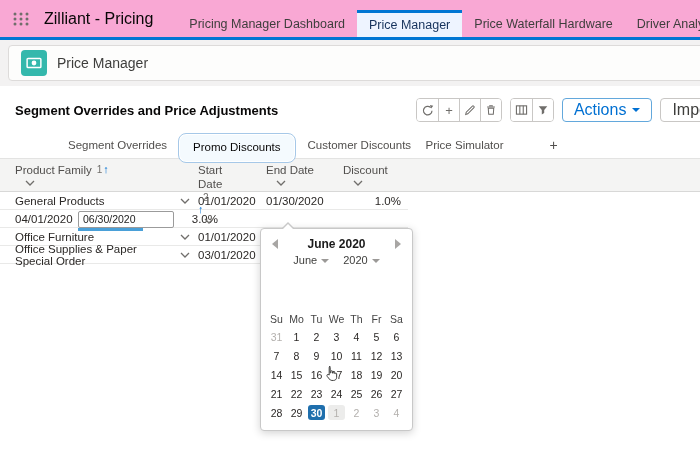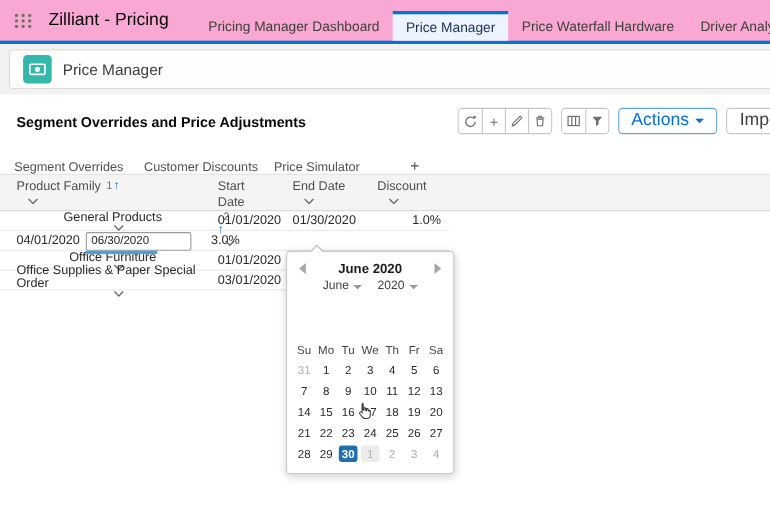--- a/index.html
+++ b/index.html
@@ -36,22 +36,22 @@
   .tb-btn:first-child { border-left:none; }
   .tb-btn .glyph { font-size:13px; line-height:1; }
   .btn { height:24px; display:flex; align-items:center; gap:6px; padding:0 11px; border-radius:4px;
          background:#fff; font-size:16px; cursor:pointer; white-space:nowrap; }
   .btn-actions { border:1px solid #63a8dc; color:#0070d2; }
   .btn-import  { border:1px solid #c9c7c5; color:#3e3e3c; }
   .caret-blue { width:0; height:0; border-left:4px solid transparent; border-right:4px solid transparent;
                 border-top:4px solid #0070d2; }
 
   
-  .tabs { display:flex; align-items:flex-end; padding-left:13px; height:26px; margin-top:4px;
-          position:relative; z-index:3; }
+  .tabs { display:flex; align-items:center; padding-left:40px; height:26px; margin-top:4px;
+          position:relative; z-index:3;margin-left:28px; }
   .tab { width:118px; font-size:11.5px; color:#514f4d; cursor:pointer; white-space:nowrap; }
   .tab.active { width:auto; border:1px solid #a6c8e8; border-radius:8px; background:#f4fafe;
                 padding:7px 14px 9px; margin:0 12px 0 -8px; transform:translateY(3px);
                 color:#080707; box-shadow:0 0 0 1px #fff inset; }
   .tab.add { width:auto; color:#514f4d; font-size:14px; padding-left:6px; }
 
   
   .thead { background:#f4f4f3; border-top:1px solid #e3e3e2; border-bottom:1px solid #d8d8d7;
            height:34px; display:flex; align-items:flex-start; padding:4px 0 0 15px;
            font-size:11.5px; color:#514f4d; position:relative; z-index:1; }
@@ -60,21 +60,21 @@
   .hc2 { width:68px; }
   .hc3 { width:77px; }
   .hc4 { width:75px; }
   .hlabel { line-height:14px; }
   .wrapcol { width:32px; display:inline-block; }
   .sortnum { font-size:10px; color:#706e6b; margin:1px 1px 0 5px; }
   .sortarrow { color:#0070d2; font-size:11px; margin-top:0; }
   .chev { margin:3px 0 0 10px; flex:0 0 auto; cursor:pointer; }
   .trow { height:18px; display:flex; align-items:center; padding-left:15px;
           width:408px; border-bottom:1px solid #e9e9e8; font-size:11.5px; color:#2b2826; }
-  .rc1 { width:183px; display:flex; justify-content:space-between; align-items:center; padding-right:8px;flex-direction:column; }
+  .rc1 { width:183px; display:flex; justify-content:space-between; align-items:center; padding-right:8px; }
   .rc2 { width:68px; }
   .rc3 { width:77px; position:relative; }
   .rc4 { width:58px; text-align:right; }
   .rc1 .chev { margin-top:0; }
   .cell-input { position:absolute; left:-5px; top:-8px; width:96px; height:17px;
                 border:1px solid #9b9b9b; border-radius:2px; font-size:10.5px; color:#222;
                 padding:0 4px; font-family:"Liberation Sans",sans-serif; outline:none; background:#fff; }
   .edit-underline { position:absolute; left:-5px; top:9px; width:65px; height:3px; background:#4aa0d8; }
 
   
@@ -202,20 +202,21 @@
       </button>
 
       <button class="btn btn-import">
         <span>Import Data</span>
       </button>
     </div>
   </div>
 
   <div class="tabs">
       <div class="tab">Segment Overrides</div>
+      <div class="tab active">Promo Discounts</div>
       <div class="tab">Customer Discounts</div>
       <div class="tab">Price Simulator</div>
       <div class="tab add">+</div>
     </div>
 
   <div class="thead">
     <div class="hc hc1">
       <span style="display:flex;align-items:flex-start;">
         <span class="hlabel">Product Family</span>
         <span class="sortnum">1</span>

